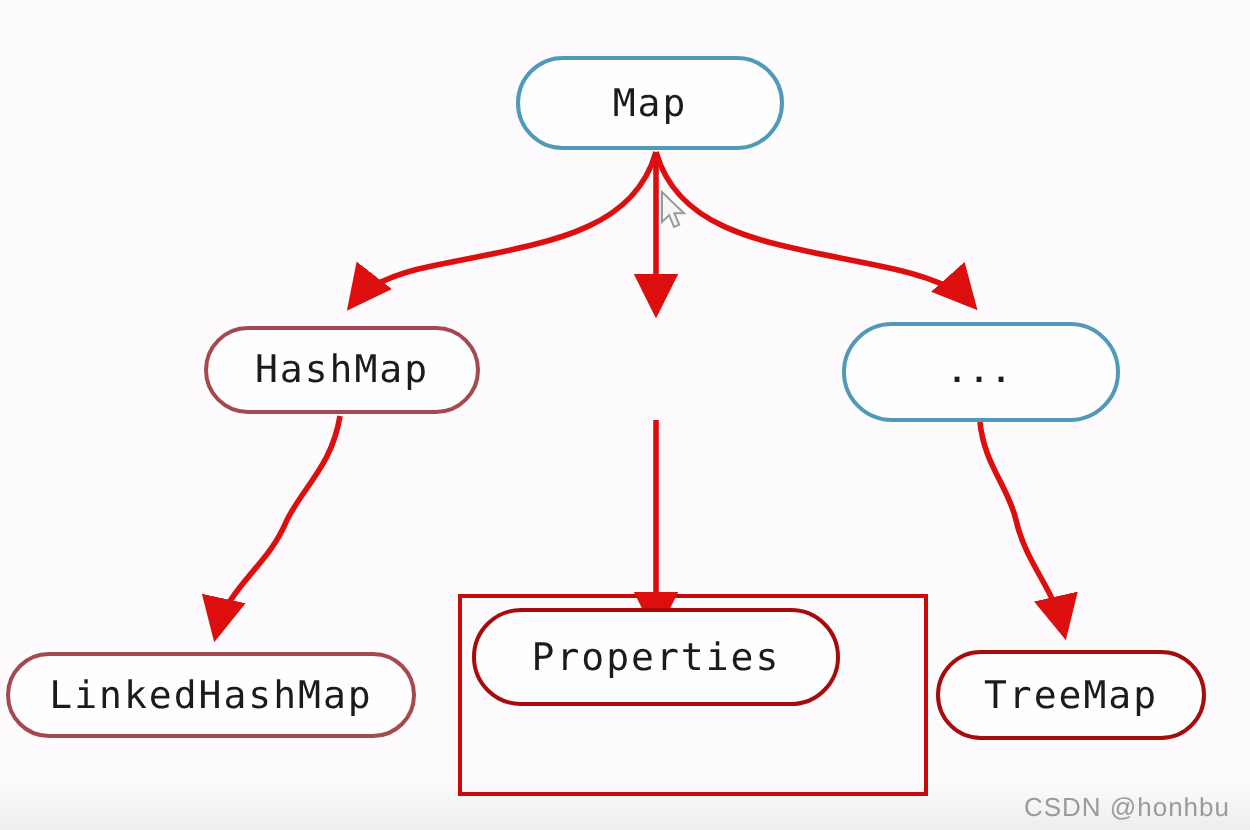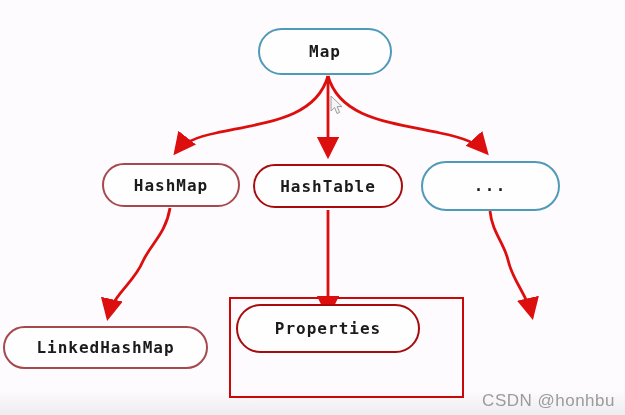--- a/index.html
+++ b/index.html
@@ -8,42 +8,42 @@
     background:linear-gradient(180deg,#fdfbfd 0%,#fdfbfd 94%,#edecef 100%);
     font-family:"DejaVu Sans Mono","Liberation Mono",monospace;
   }
   .stage{position:absolute;inset:0;}
   svg.arrows{position:absolute;left:0;top:0;width:625px;height:415px;pointer-events:none;}
   .edge{fill:none;stroke:var(--arrow-red,#dd0e0e);stroke-width:2.8;}
   .arrowhead{fill:var(--arrow-red,#dd0e0e);}
   .node{
     position:absolute;display:flex;align-items:center;justify-content:center;
     background:#fefefe;border-radius:26px;box-sizing:border-box;
-    color:var(--text,#1b1b1b);font-size:16px;letter-spacing:1px;white-space:nowrap;font-weight:bold;
+    color:var(--text,#1b1b1b);font-size:19px;letter-spacing:1px;white-space:nowrap;
   }
   .teal{border:2.4px solid var(--teal-border,#4f9ab8);}
   .mutedred{border:2.2px solid var(--muted-red-border,#a6494f);}
   .darkred{border:2.6px solid var(--dark-red-border,#a80b0b);}
   .node.small-dots{font-size:15px;font-weight:bold;letter-spacing:2px;}
   .highlight-box{
     position:absolute;left:229px;top:297px;width:235px;height:101px;
     border:2.6px solid var(--highlight-box-red,#c90808);box-sizing:border-box;
     background:transparent;
   }
   #node-map{left:258px;top:28px;width:134px;height:47px;}
   #node-hashmap{left:102px;top:163px;width:138px;height:44px;align-items:center;}
   #node-hashtable{left:253px;top:164px;width:150px;height:44px;}
   #node-ellipsis{left:421px;top:161px;width:139px;height:50px;}
   #node-linkedhashmap{left:3px;top:326px;width:205px;height:43px;justify-content:center;}
   #node-properties{left:236px;top:304px;width:184px;height:49px;}
   #node-treemap{left:468px;top:325px;width:135px;height:45px;}
   .watermark{
     position:absolute;right:10px;bottom:4px;
     font-family:"Liberation Sans","DejaVu Sans",sans-serif;
-    font-size:17px;color:var(--watermark-gray,#9b9b9b);letter-spacing:0.5px;
+    font-size:13px;color:var(--watermark-gray,#9b9b9b);letter-spacing:0.5px;
   }
   .cursor{position:absolute;left:329px;top:95px;width:16px;height:22px;pointer-events:none;opacity:.85;}
 </style>
 </head>
 <body>
 
 <div class="stage">
 
   <div class="highlight-box"></div>
 
@@ -62,36 +62,36 @@
   </svg>
 
   <div class="node teal" id="node-map">
     <span>Map</span>
   </div>
 
   <div class="node mutedred" id="node-hashmap">
     <span>HashMap</span>
   </div>
 
-  <div class="node darkred" id="node-hashtable">
-    <span>HashTable</span>
-  </div>
 
   <div class="node teal small-dots" id="node-ellipsis">
     <span>...</span>
   </div>
 
   <div class="node mutedred" id="node-linkedhashmap">
     <span>LinkedHashMap</span>
   </div>
 
   <div class="node darkred" id="node-properties">
     <span>Properties</span>
   </div>
 
+  <div class="node darkred" id="node-treemap">
+    <span>TreeMap</span>
+  </div>
 
   <svg class="cursor" viewBox="0 0 16 22">
     <path d="M2,1 L2,16 L5.6,12.6 L8,18.5 L10.6,17.4 L8.2,11.6 L13,11.6 Z" fill="#f4f4f4" stroke="#8a8a8a" stroke-width="1"></path>
   </svg>
 
   <div class="watermark">CSDN @honhbu</div>
 
 </div>
 
 </body></html>

